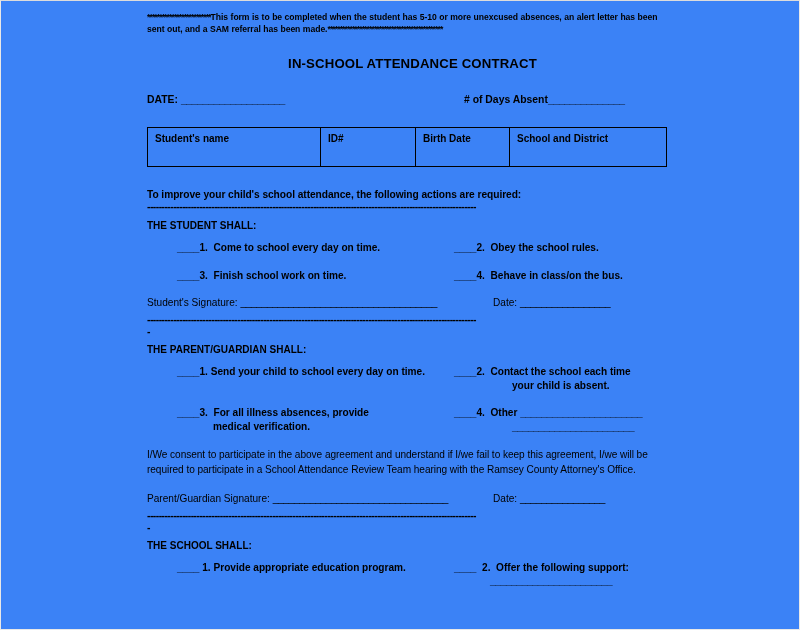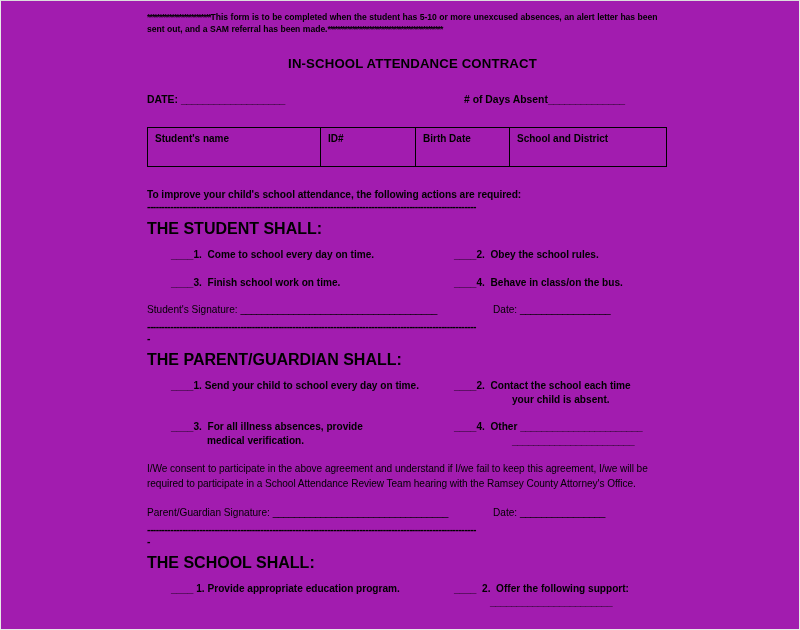--- a/index.html
+++ b/index.html
@@ -12,21 +12,21 @@
     height: 630px;
     font-family: "Liberation Sans", sans-serif;
     color: #000000;
     overflow: hidden;
   }
   .page {
     position: relative;
     width: 800px;
     height: 630px;
     box-sizing: border-box;
-    background: #a21caf;
+    background: #3b82f6;
     border: 1px solid #e8e8e8;
     border-top-color: #dcdcdc;
   }
   .sheet {
     position: absolute;
     left: 146px;
     top: 10px;
     width: 525px;
   }
 
@@ -101,39 +101,39 @@
     margin-top: 1px;
   }
   .divider-wrap { margin-top: 2px; }
   .divider-tail {
     font-size: 10.4px;
     font-weight: bold;
     line-height: 1.0;
     height: 11px;
   }
   .section-head {
-    font-size: 16px;
+    font-size: 10px;
     font-weight: bold;
     margin-top: 6px;
     letter-spacing: 0px;
   }
 
   .items {
     position: relative;
     margin-top: 10px;
   }
   .item-row {
     position: relative;
     height: 15px;
     margin-bottom: 13px;
   }
   .item-row.tall { height: 28px; }
   .col-l {
     position: absolute;
-    left: 24px;
+    left: 30px;
     top: 0;
     font-size: 10.1px;
     font-weight: bold;
     white-space: pre;
     line-height: 1.33;
   }
   .col-r {
     position: absolute;
     left: 307px;
     top: 0;

